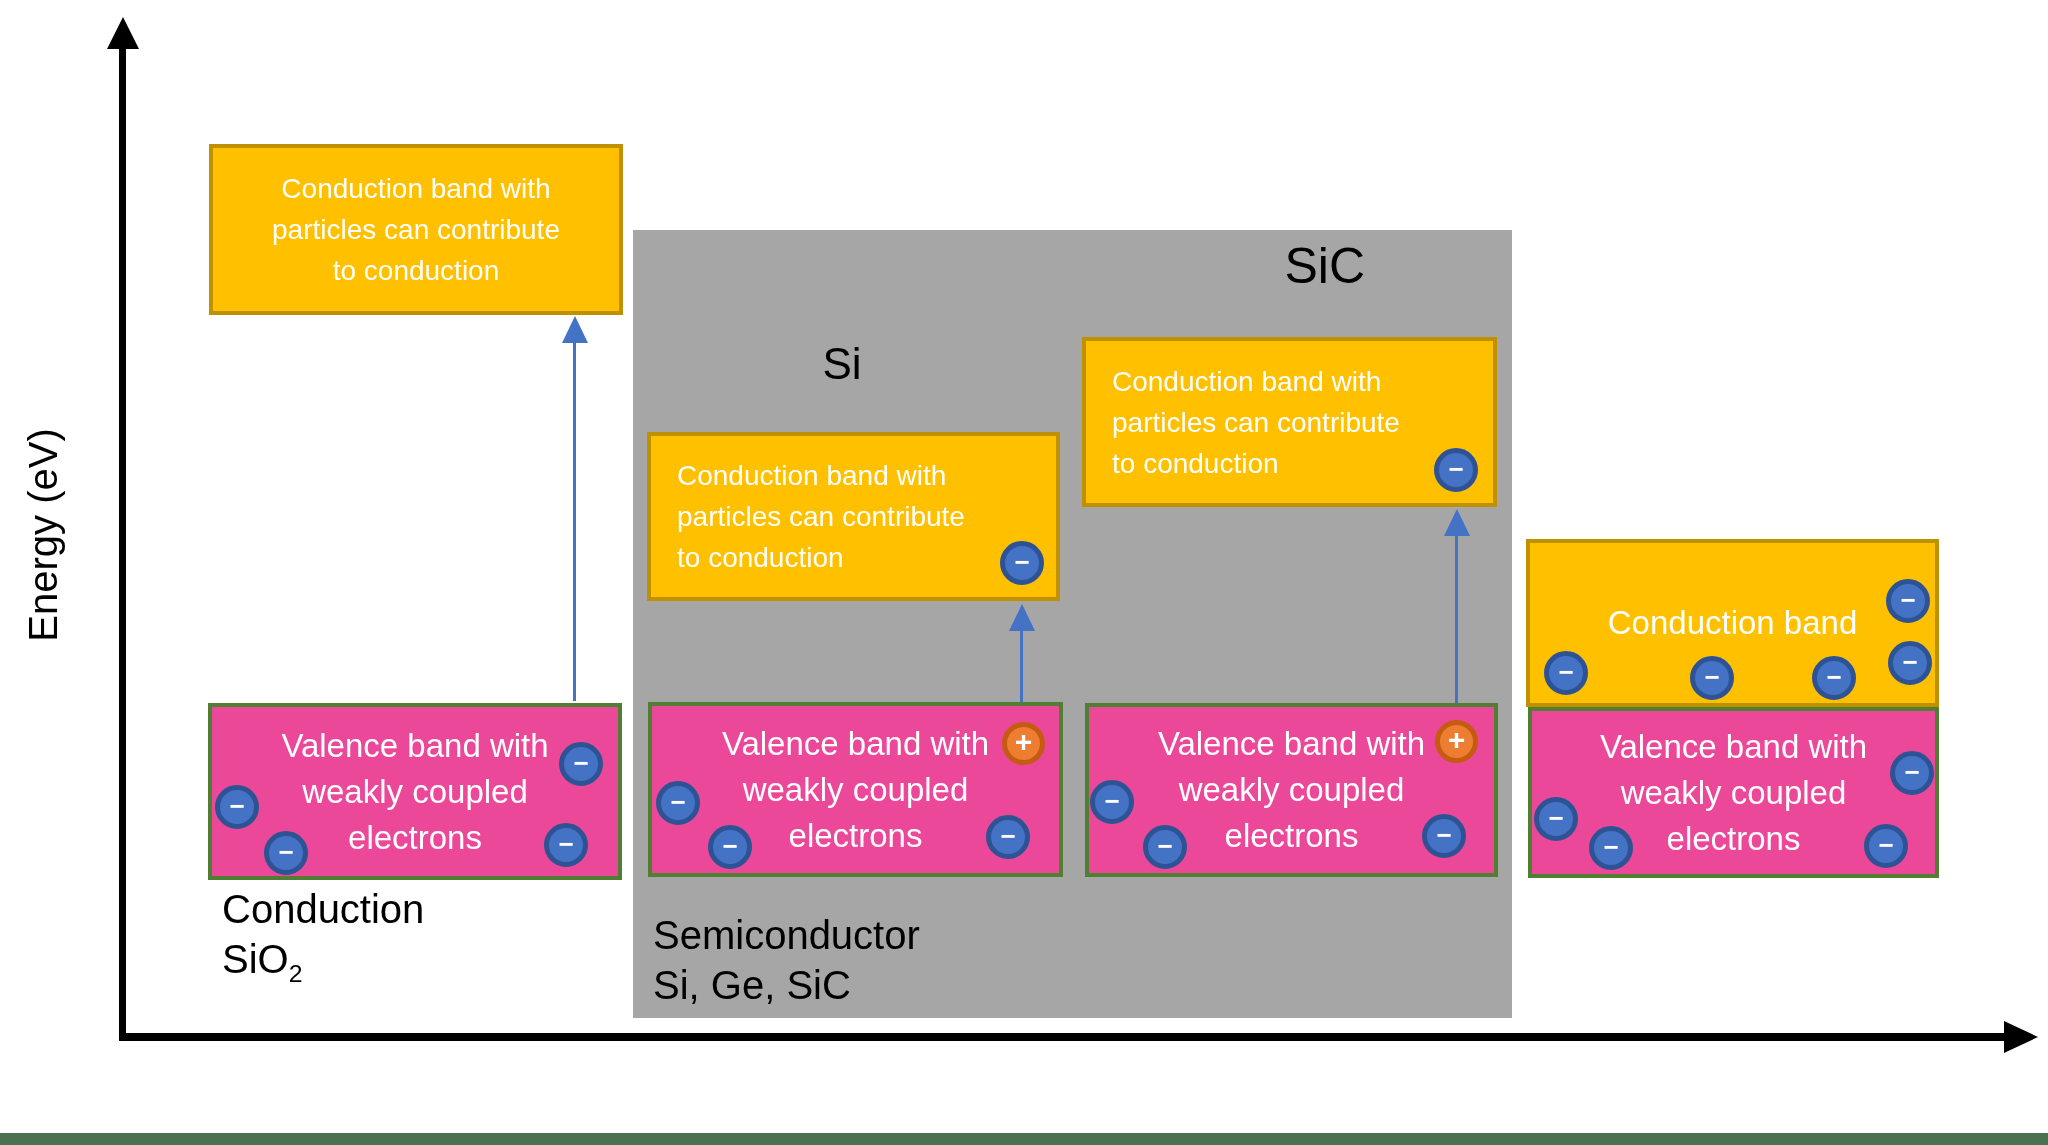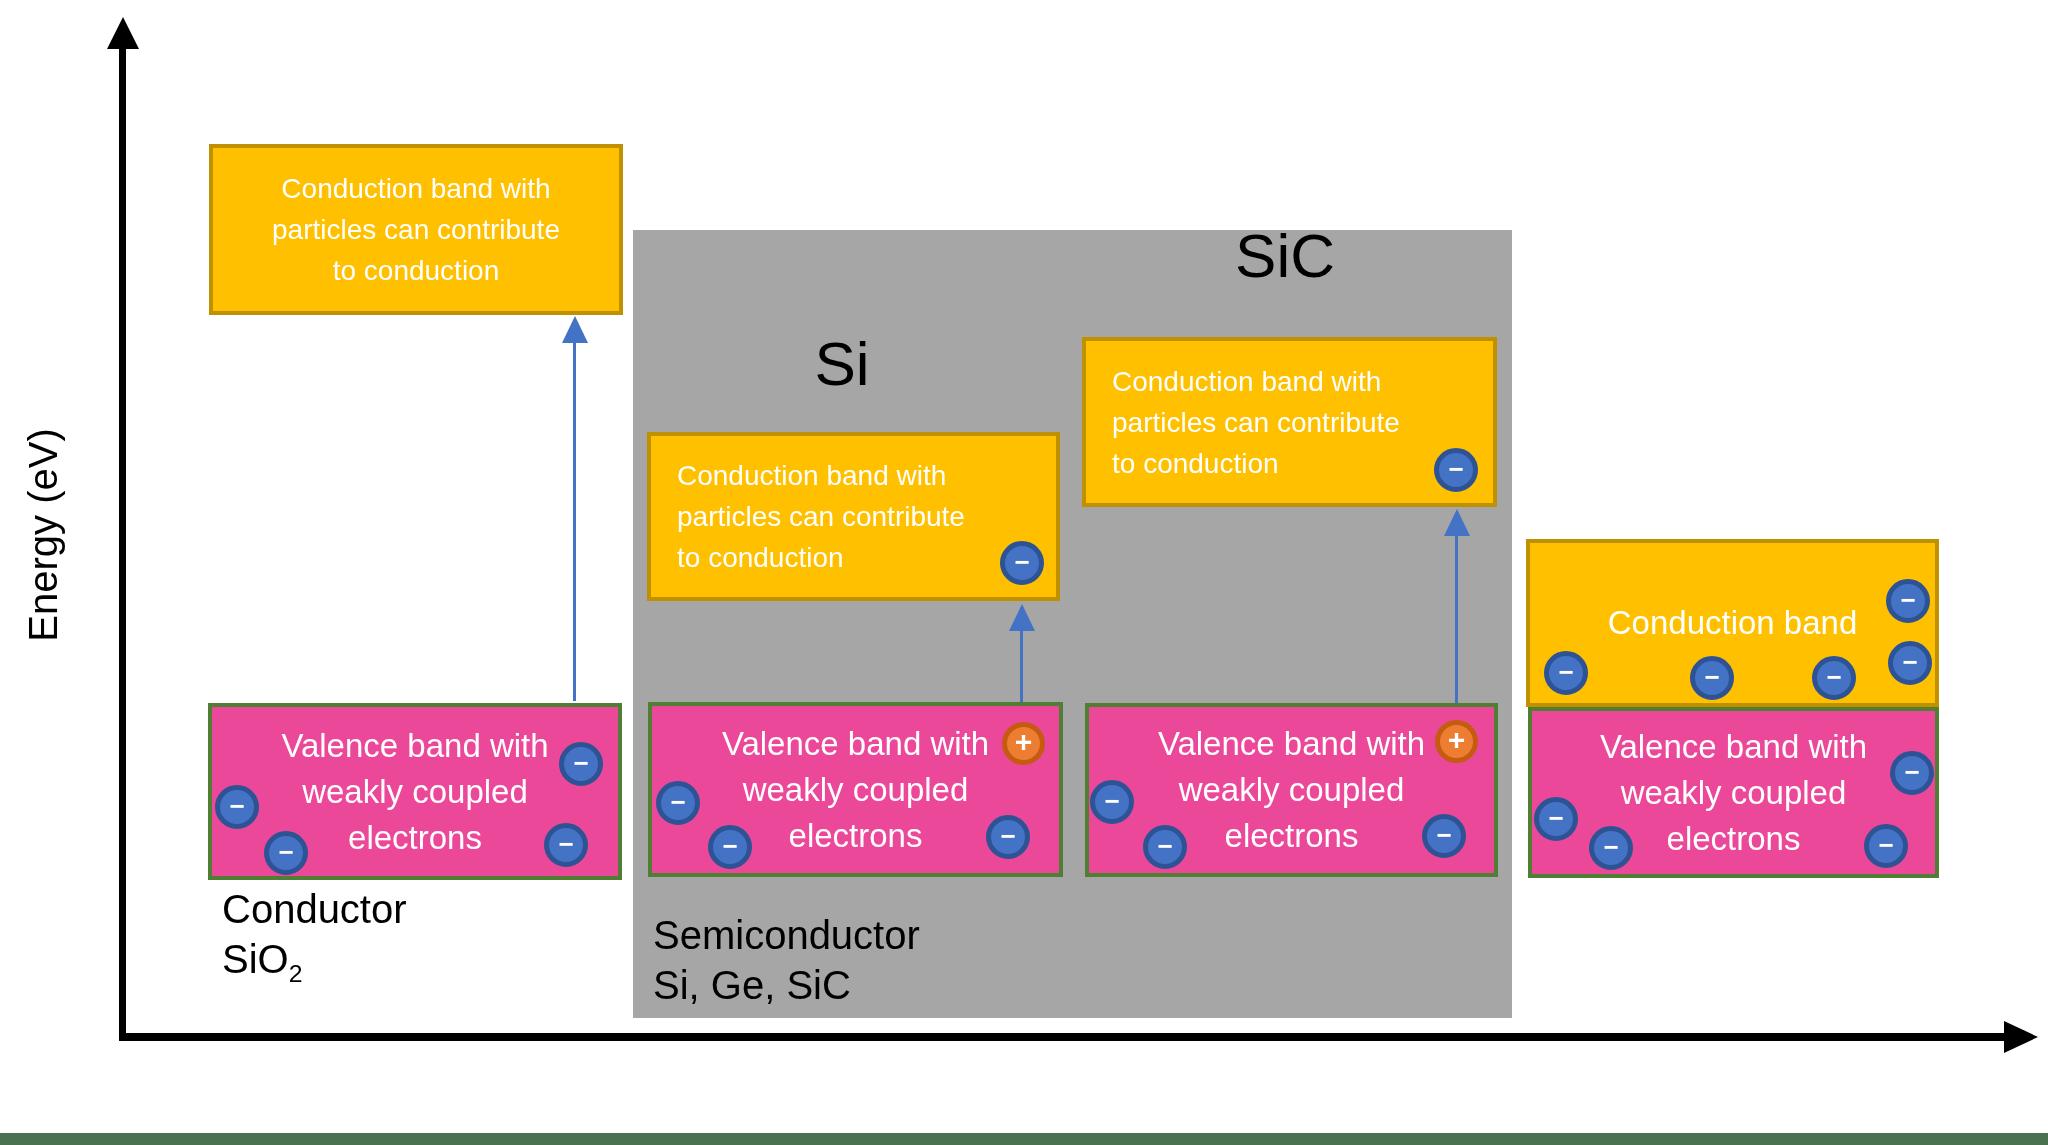--- a/index.html
+++ b/index.html
@@ -76,25 +76,25 @@
     <div class="val-line">Valence band with</div>
     <div class="val-line">weakly coupled</div>
     <div class="val-line">electrons</div>
   </div>
   <div class="electron" style="left:215px; top:785px;">−</div>
   <div class="electron" style="left:264px; top:831px;">−</div>
   <div class="electron" style="left:559px; top:742px;">−</div>
   <div class="electron" style="left:544px; top:823px;">−</div>
 
   <div class="glabel" style="left:222px; top:884px;">
-    <div>Conductor</div>
+    <div>Conduction</div>
     <div><span>SiO</span><sub>2</sub></div>
   </div>
 
-  <div class="material-title" style="left:780px; top:330px; width:124px; font-size:62px; line-height:68px;">Si</div>
+  <div class="material-title" style="left:780px; top:330px; width:124px; font-size:44px; line-height:68px;">Si</div>
 
   <div class="band conduction left-text" style="left:647px; top:432px; width:413px; height:169px;">
     <div class="cond-line">Conduction band with</div>
     <div class="cond-line">particles can contribute</div>
     <div class="cond-line">to conduction</div>
   </div>
   <div class="electron" style="left:1000px; top:541px;">−</div>
 
   <div class="arrow-head" style="left:1009px; top:604px;"></div>
   <div class="arrow-line" style="left:1020px; top:629px; height:73px;"></div>
@@ -107,21 +107,21 @@
   <div class="hole" style="left:1002px; top:722px;">+</div>
   <div class="electron" style="left:656px; top:781px;">−</div>
   <div class="electron" style="left:708px; top:825px;">−</div>
   <div class="electron" style="left:986px; top:815px;">−</div>
 
   <div class="glabel" style="left:653px; top:874px;margin-top:36px;">
     <div>Semiconductor</div>
     <div>Si, Ge, SiC</div>
   </div>
 
-  <div class="material-title" style="left:1205px; top:220px; width:160px; font-size:62px; line-height:72px;">SiC</div>
+  <div class="material-title" style="left:1205px; top:230px; width:160px; font-size:50px; line-height:72px;text-align:right;">SiC</div>
 
   <div class="band conduction left-text" style="left:1082px; top:337px; width:415px; height:170px;">
     <div class="cond-line">Conduction band with</div>
     <div class="cond-line">particles can contribute</div>
     <div class="cond-line">to conduction</div>
   </div>
   <div class="electron" style="left:1434px; top:448px;">−</div>
 
   <div class="arrow-head" style="left:1444px; top:509px;"></div>
   <div class="arrow-line" style="left:1455px; top:534px; height:169px;"></div>

